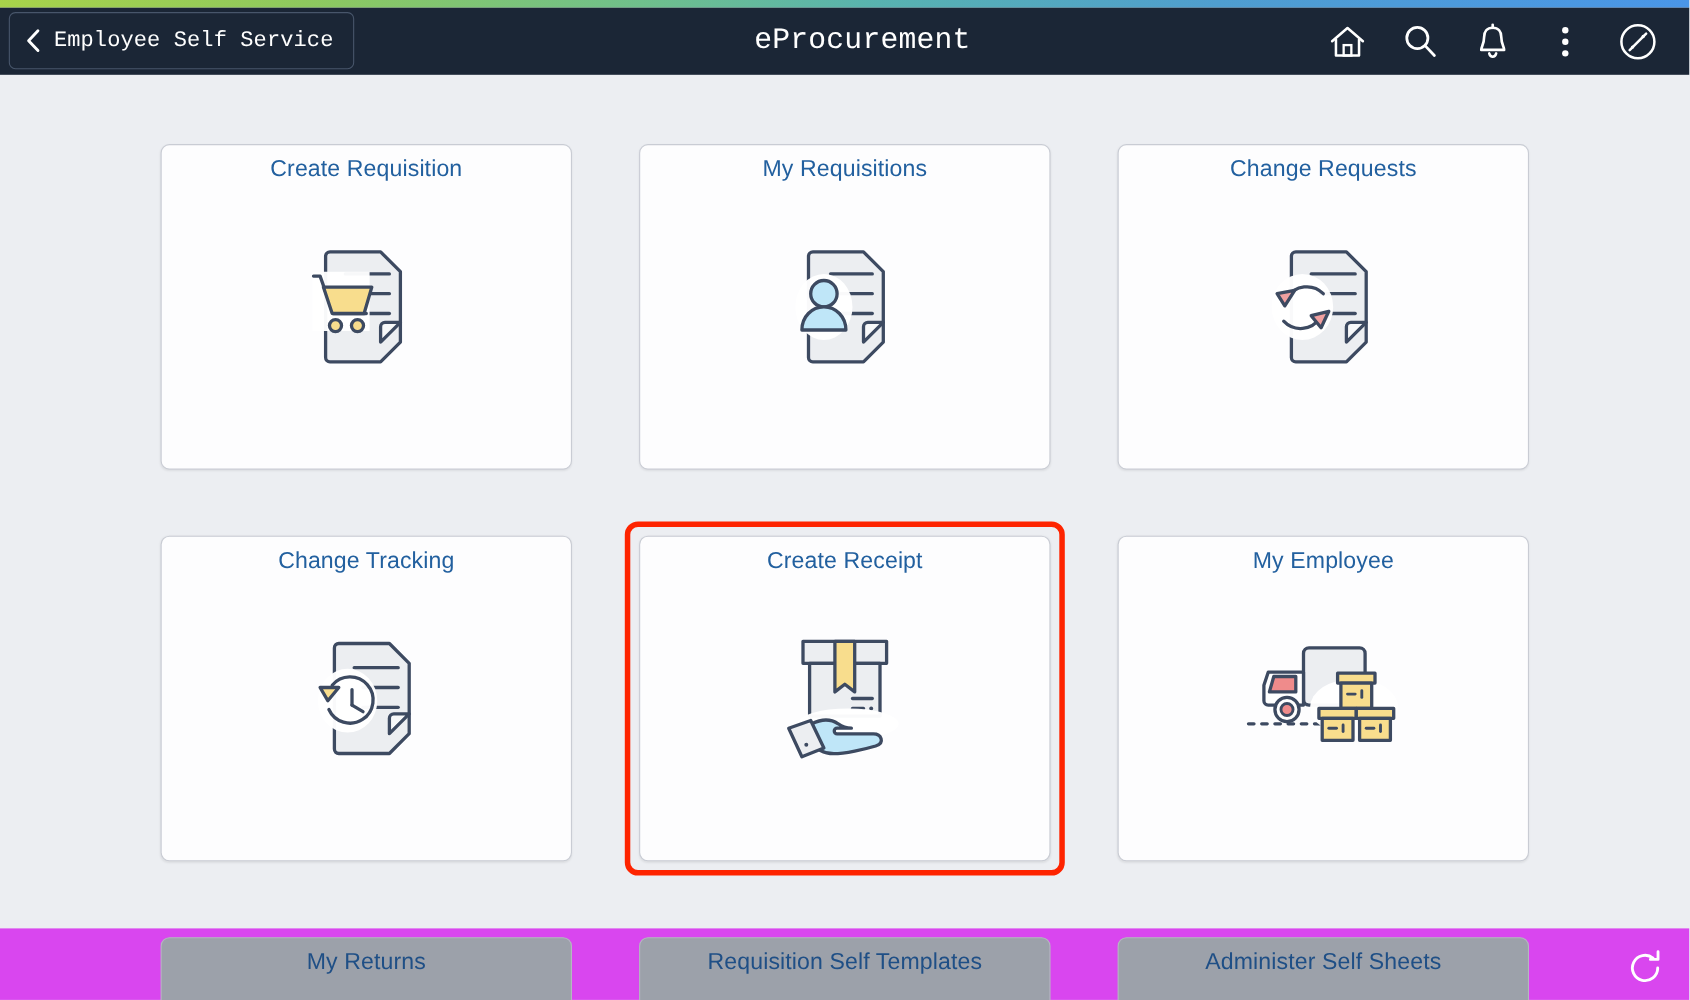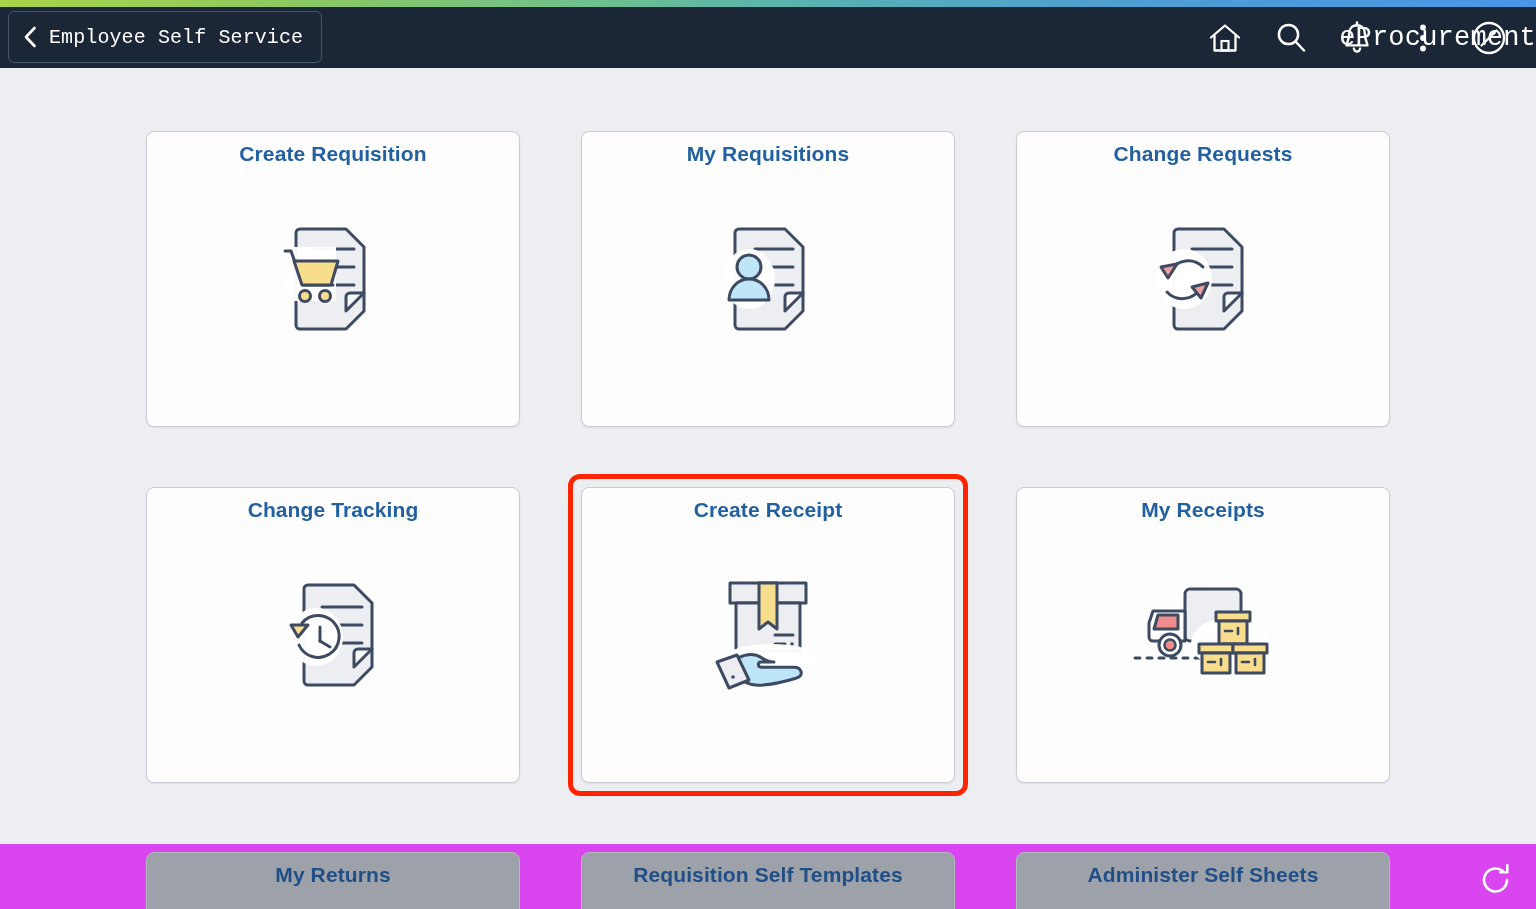--- a/index.html
+++ b/index.html
@@ -65,21 +65,21 @@
   .back-label {
     color: #ffffff;
     font-size: 20px;
     letter-spacing: .1px;
     white-space: nowrap;
   }
 
   .header-title {
     position: absolute;
     left: 0; right: 0;
-    text-align: right;
+    text-align: center;
     color: #ffffff;
     font-size: 27px;
     font-weight: 400;
     letter-spacing: .2px;
     pointer-events: none;
     padding-left: 32px;
   }
 
   .header-icons {
     position: absolute;
@@ -118,21 +118,21 @@
     box-shadow: 0 1px 2px rgba(0,0,0,.07);
     cursor: pointer;
     overflow: hidden;
   }
 
   .tile-title {
     position: absolute;
     top: 10px; left: 0; right: 0;
     text-align: center;
     font-size: 21px;
-    font-weight: bold;
+    font-weight: normal;
     color: #22609f;
     letter-spacing: .1px;
   }
 
   .tile-art {
     position: absolute;
     top: 52px; left: 0; right: 0;
     height: 180px;
     display: flex;
     align-items: center;
@@ -360,21 +360,21 @@
 
           <path d="M45 103 c10 -5 18 -4 24 0 c4 3 8 4 12 4 h-13 a2.6 2.6 0 0 0 0 5.2 h33 c7 0 11 8 2 11 c-10 3 -28 7 -38 7 c-10 0 -17 -5 -21 -11 z" fill="#bfe6f8" stroke="#3d4a61" stroke-width="3" stroke-linejoin="round" stroke-linecap="round"></path>
 
           <path d="M24 107 l20 -7 l12 25 l-20 8 z" fill="#eceef1" stroke="#3d4a61" stroke-width="3" stroke-linejoin="round"></path>
           <circle cx="40" cy="122" r="1.8" fill="#3d4a61"></circle>
         </svg>
       </div>
     </div>
 
     <div class="tile pos-r2c3">
-      <div class="tile-title">My Receipts</div>
+      <div class="tile-title">My Employee</div>
       <div class="tile-art">
         <svg width="160" height="150" viewBox="0 0 160 150">
 
           <rect x="62" y="34" width="56" height="52" rx="5" fill="#eceef1" stroke="#3d4a61" stroke-width="3" stroke-linejoin="round"></rect>
 
           <path d="M30 56 h32 v30 H30 a4 4 0 0 1 -4 -4 V68 z" fill="#ffffff" stroke="#3d4a61" stroke-width="3" stroke-linejoin="round"></path>
           <path d="M35 60 h20 v14 H31 z" fill="#ef8b8b" stroke="#3d4a61" stroke-width="3" stroke-linejoin="round"></path>
 
           <circle cx="47" cy="90" r="11" fill="#ffffff" stroke="#3d4a61" stroke-width="3"></circle>
           <circle cx="47" cy="90" r="5.5" fill="#ef8b8b" stroke="#3d4a61" stroke-width="2.6"></circle>

